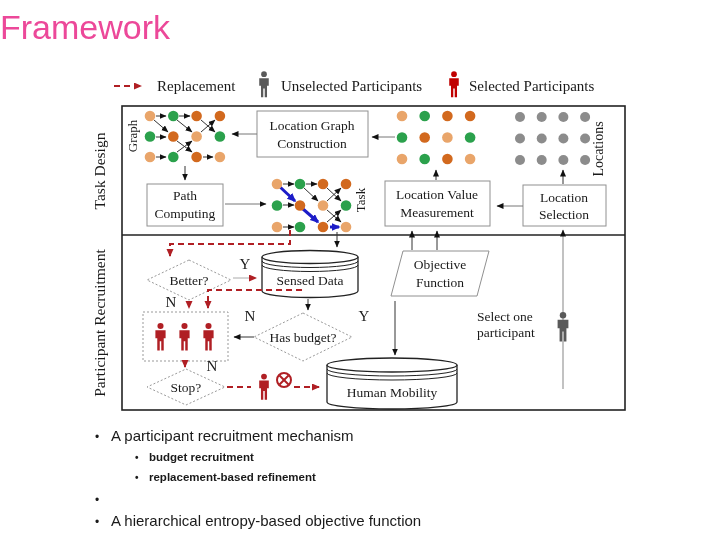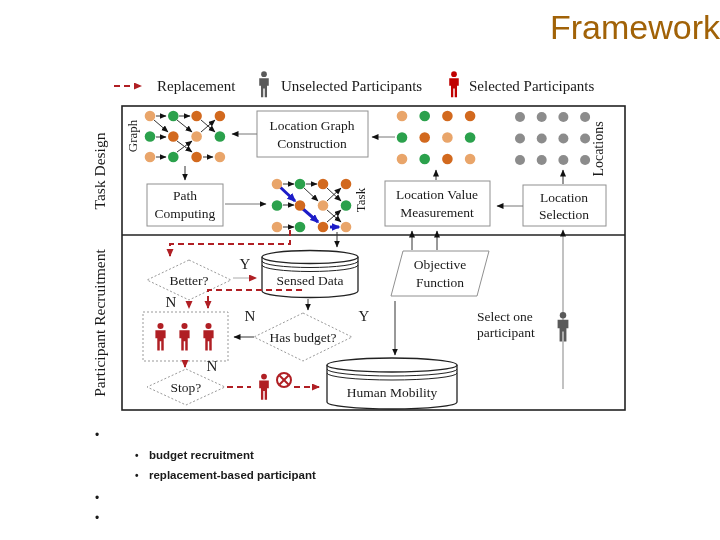--- a/index.html
+++ b/index.html
@@ -1,19 +1,19 @@
 <!DOCTYPE html>
 <html><head>
 <meta charset="utf-8">
 <style>
   html,body{margin:0;padding:0;}
   body{width:720px;height:540px;background:#ffffff;overflow:hidden;position:relative;
        font-family:"Liberation Sans",sans-serif;}
-  .title{position:absolute;left:0;right:0;top:8px;text-align:right;
-         font-size:34px;color:#a16207;font-weight:400;}
+  .title{position:absolute;left:0;right:0;top:8px;text-align:left;
+         font-size:34px;color:#ec4899;font-weight:400;}
   svg{position:absolute;left:85px;top:68px;width:565px;height:350px;}
   svg text{font-family:"Liberation Serif",serif;fill:#1a1a1a;}
   .boxlbl{font-size:13.5px;}
   .seclbl{font-size:15.5px;}
   .rotlbl{font-size:13px;}
   .branch{font-size:15px;}
   .bullets{position:absolute;left:95px;top:426px;width:580px;color:#1a1a1a;}
   .b-row{display:flex;align-items:baseline;}
   .b-main{font-size:15px;line-height:19px;margin-bottom:1px;}
   .b-main .dot{width:16px;font-size:12px;}
@@ -236,28 +236,30 @@
   </g>
 
   <text x="477" y="322" class="boxlbl">Select one</text>
   <text x="477" y="338" class="boxlbl">participant</text>
   <use href="#person" x="554" y="307" width="18" height="42" style="color:#595959"></use>
 </svg>
 
 <div class="bullets">
   <div class="b-row b-main">
     <span class="dot">•</span>
+    <span>A participant recruitment mechanism</span>
   </div>
   <div class="b-row b-sub">
     <span class="dot">•</span>
     <span>budget recruitment</span>
   </div>
   <div class="b-row b-sub">
     <span class="dot">•</span>
-    <span>replacement-based participant</span>
+    <span>replacement-based refinement</span>
   </div>
   <div class="b-row b-main gap">
     <span class="dot">•</span>
   </div>
   <div class="b-row b-main">
     <span class="dot">•</span>
+    <span>A hierarchical entropy-based objective function</span>
   </div>
 </div>
 
 </body></html>

